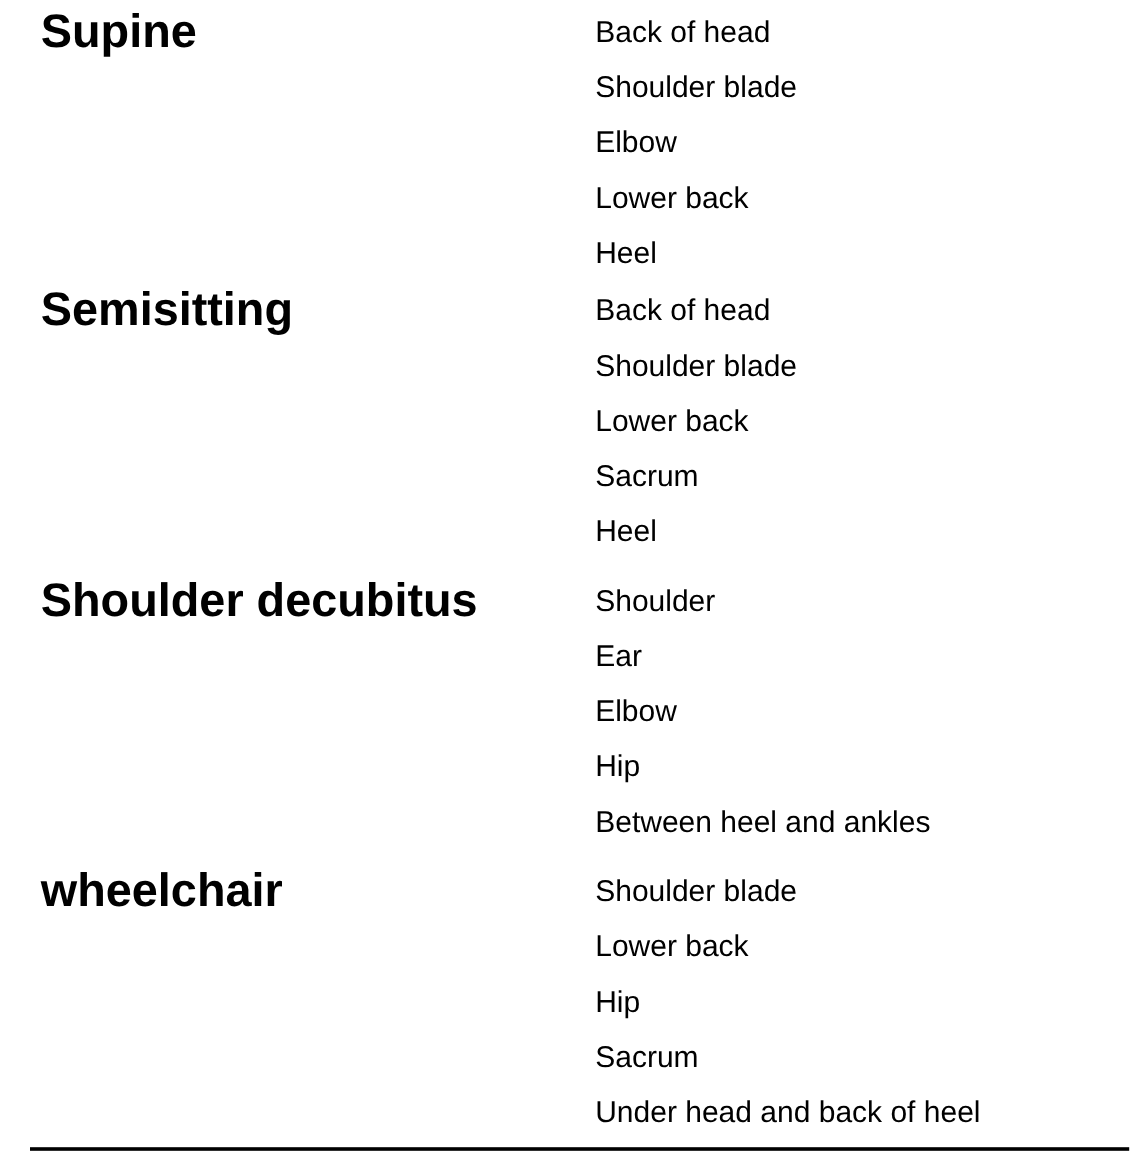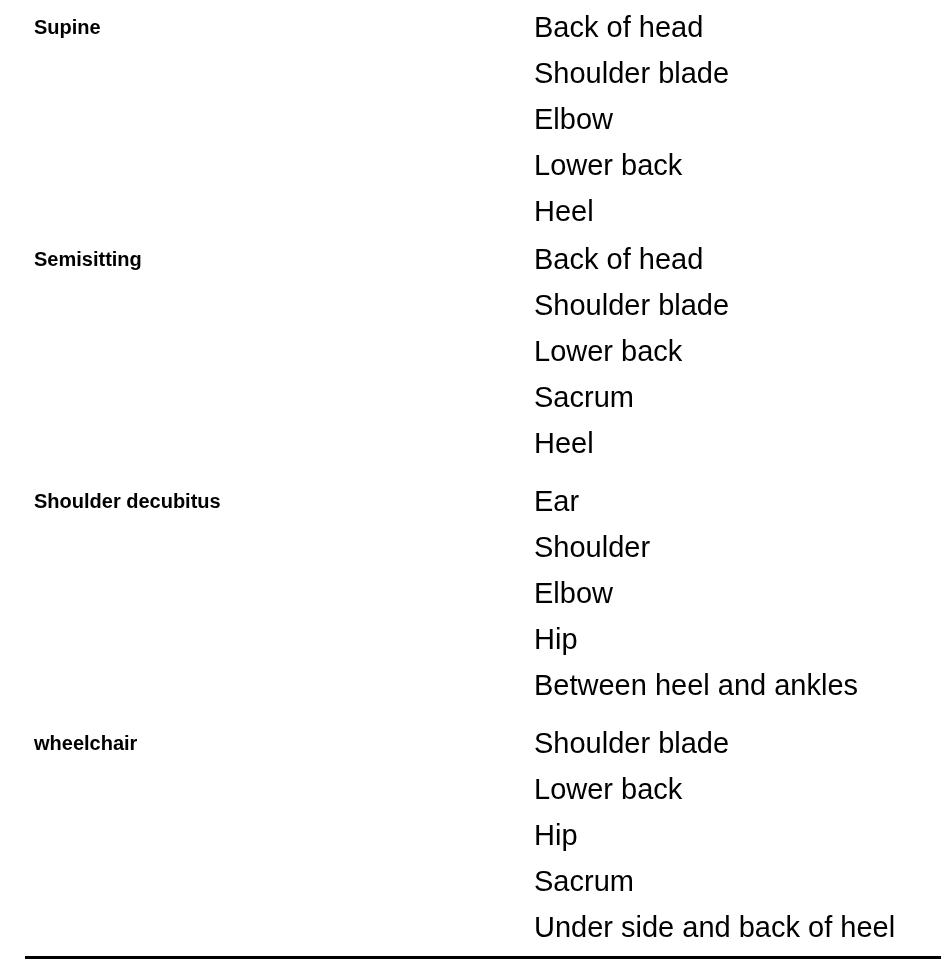--- a/index.html
+++ b/index.html
@@ -1,20 +1,20 @@
 <!DOCTYPE html>
 <html><head>
 <meta charset="utf-8">
 <style>
   html, body { margin:0; padding:0; background:#fff; }
   body { width:946px; height:973px; position:relative; overflow:hidden;
          font-family:"Liberation Sans", sans-serif; color:#000; }
   .row { position:absolute; left:0; width:946px; }
-  .cat { position:absolute; left:34px; font-weight:bold; font-size:20px; line-height:46px; }
-  .items { position:absolute; left:534px; font-size:29px; line-height:46px; }
+  .cat { position:absolute; left:34px; font-weight:bold; font-size:39px; line-height:46px; }
+  .items { position:absolute; left:496px; font-size:25px; line-height:46px; }
   .item { white-space:nowrap; }
   .rule { position:absolute; left:25px; top:956px; width:916px; height:3px; background:#000; }
 </style>
 </head>
 <body>
 
 <div>
   <div class="row" style="top:4px;">
     <div class="cat">Supine</div>
     <div class="items">
@@ -31,31 +31,31 @@
       <div class="item">Back of head</div>
       <div class="item">Shoulder blade</div>
       <div class="item">Lower back</div>
       <div class="item">Sacrum</div>
       <div class="item">Heel</div>
     </div>
   </div>
   <div class="row" style="top:478px;">
     <div class="cat">Shoulder decubitus</div>
     <div class="items">
+      <div class="item">Shoulder</div>
       <div class="item">Ear</div>
-      <div class="item">Shoulder</div>
       <div class="item">Elbow</div>
       <div class="item">Hip</div>
       <div class="item">Between heel and ankles</div>
     </div>
   </div>
   <div class="row" style="top:720px;">
     <div class="cat">wheelchair</div>
     <div class="items">
       <div class="item">Shoulder blade</div>
       <div class="item">Lower back</div>
       <div class="item">Hip</div>
       <div class="item">Sacrum</div>
-      <div class="item">Under side and back of heel</div>
+      <div class="item">Under head and back of heel</div>
     </div>
   </div>
   <div class="rule"></div>
 </div>
 
 </body></html>

